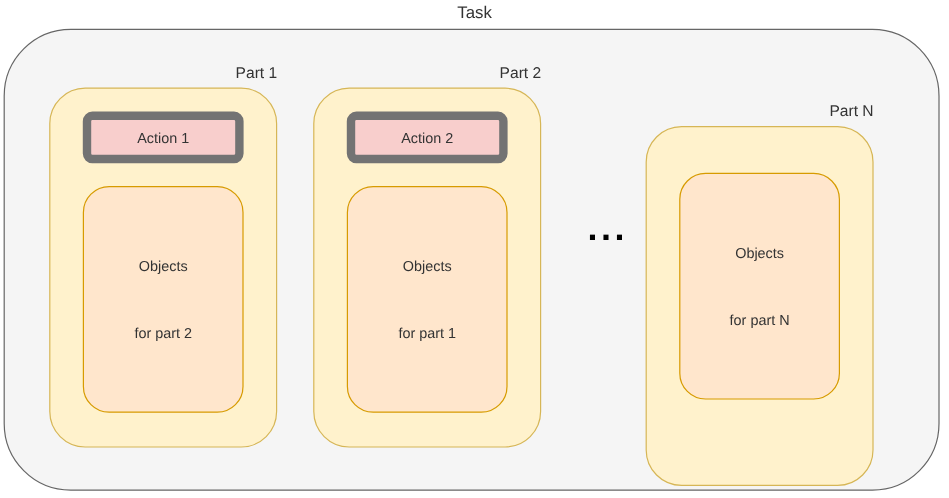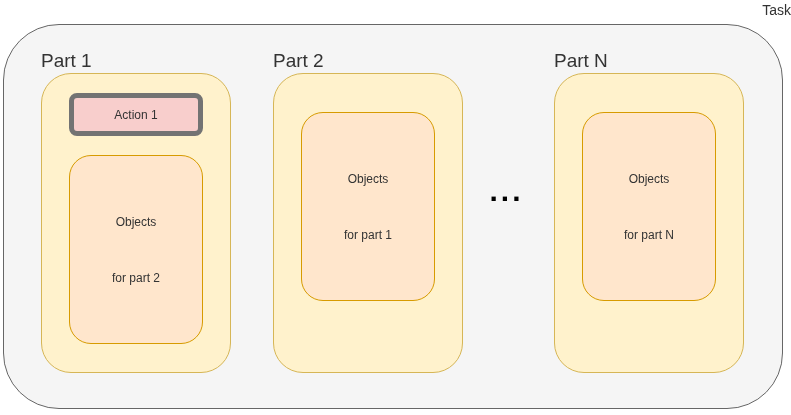--- a/index.html
+++ b/index.html
@@ -14,21 +14,21 @@
     height: 415px;
     background: #ffffff;
     overflow: hidden;
     color: #333333;
   }
   .task-title {
     position: absolute;
     top: 2px;
     left: 0;
     width: 791px;
-    text-align: right;
+    text-align: center;
     font-size: 14px;
     line-height: 17px;
     color: #333333;
   }
   .outer-container {
     position: absolute;
     left: 3px;
     top: 24px;
     width: 780px;
     height: 385px;
@@ -36,26 +36,26 @@
     border: 1px solid #666666;
     border-radius: 56px;
     box-sizing: border-box;
   }
   .part-group {
     position: absolute;
     top: 52px;
     width: 190px;
   }
   .part-group.p1 { left: 41px; }
-  .part-group.p2 { left: 261px; margin-left: 12px; }
-  .part-group.pn { left: 554px; }
+  .part-group.p2 { left: 261px; }
+  .part-group.pn { left: 538px; margin-top: 32px; }
   .part-label {
     width: 100%;
-    text-align: left;
-    font-size: 19px;
+    text-align: right;
+    font-size: 13px;
     line-height: 17px;
     height: 17px;
     color: #333333;
   }
   .part-box {
     margin-top: 4px;
     width: 190px;
     height: 300px;
     background: #fff2cc;
     border: 1px solid #d6b656;
@@ -63,21 +63,21 @@
     box-sizing: border-box;
     display: flex;
     flex-direction: column;
     align-items: center;
     padding-top: 19px;
   }
   .action-box {
     width: 134px;
     height: 43px;
     background: #f8cecc;
-    border: 5px solid #737373;
+    border: 7px solid #737373;
     border-radius: 8px;
     box-sizing: border-box;
     display: flex;
     align-items: center;
     justify-content: center;
     font-size: 12px;
     color: #333333;
   }
   .objects-box {
     margin-top: 19px;
@@ -126,20 +126,21 @@
       <div class="objects-box">
         <div>Objects</div>
         <div>for part 2</div>
       </div>
     </div>
   </div>
 
   <div class="part-group p2">
     <div class="part-label">Part 2</div>
     <div class="part-box">
+      <div class="action-box">Action 2</div>
       <div class="objects-box">
         <div>Objects</div>
         <div>for part 1</div>
       </div>
     </div>
   </div>
 
   <div class="ellipsis">...</div>
 
   <div class="part-group pn">

